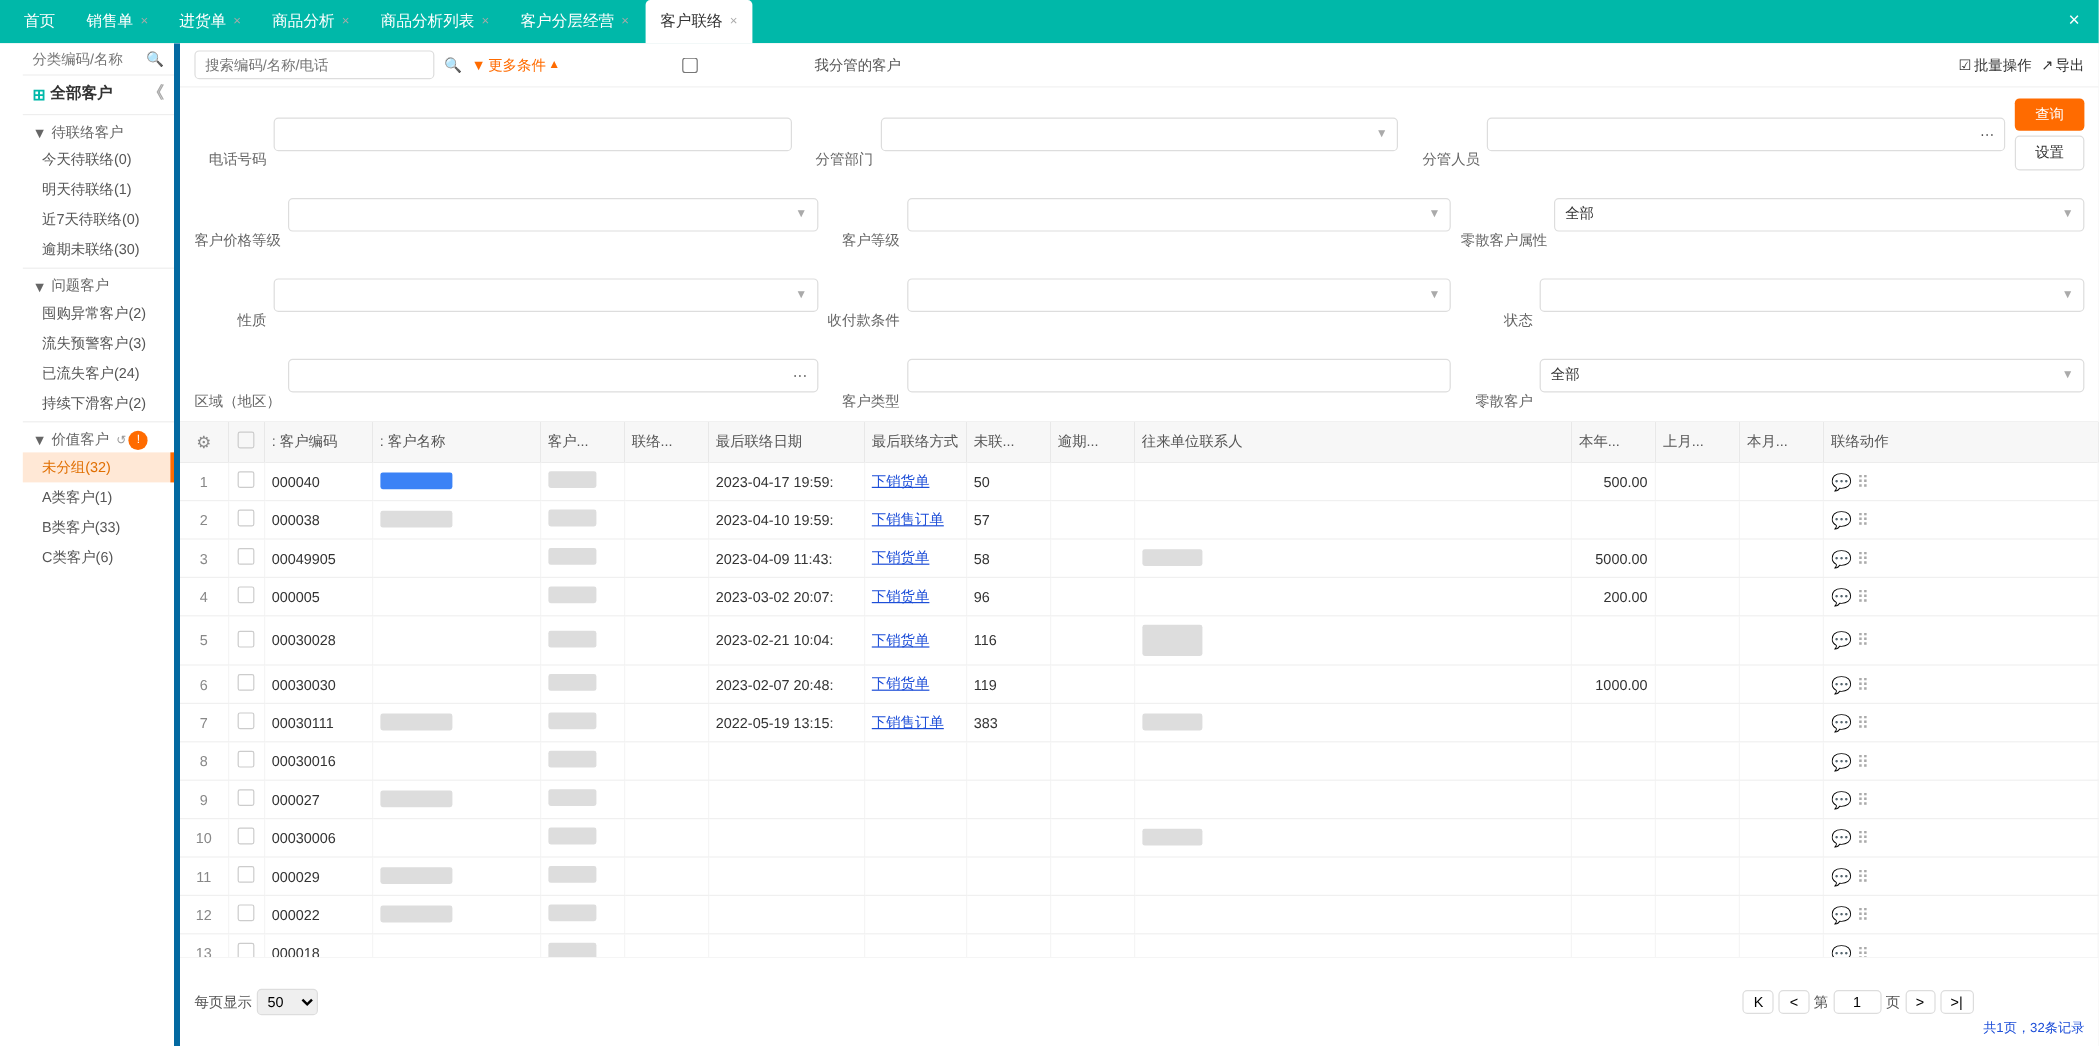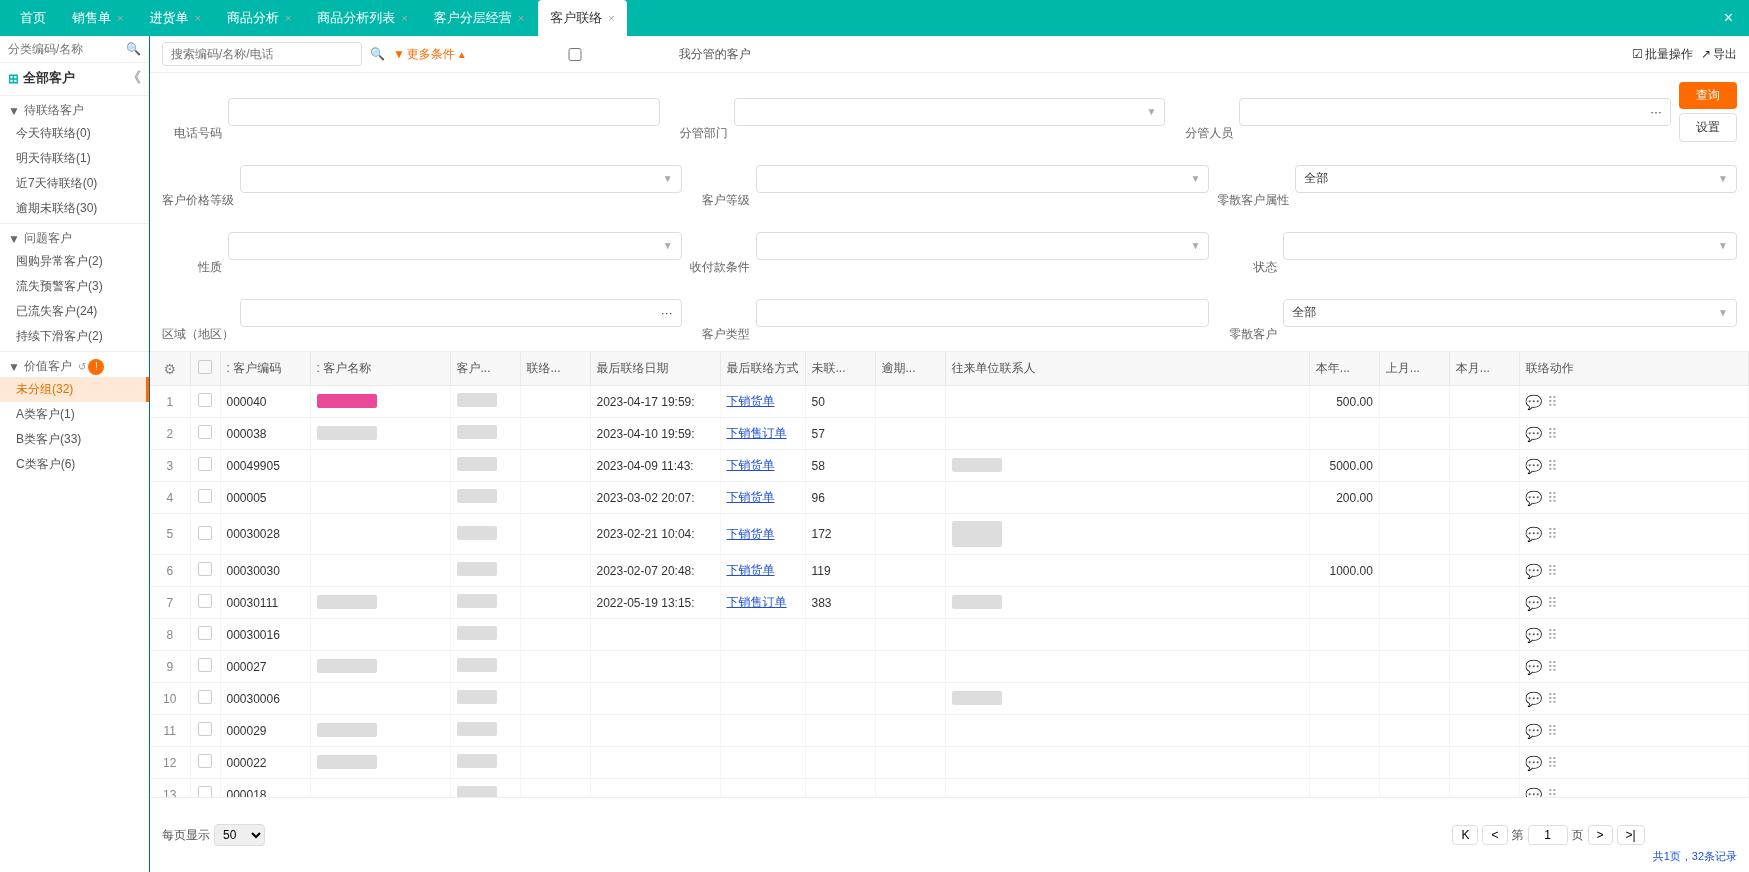--- a/index.html
+++ b/index.html
@@ -48,25 +48,26 @@
     .main-layout {
       display: flex;
       height: calc(100vh - 36px);
       overflow: hidden;
     }
 
     
     .sidebar {
       width: 150px;
       background: #fff;
-      border-right: 1px solid #0369a1;
+      border-right: 5px solid #0369a1;
       display: flex;
       flex-direction: column;
       overflow-y: auto;
       flex-shrink: 0;
+      padding-left: 19px;
     }
     .sidebar-search {
       display: flex;
       align-items: center;
       padding: 6px 8px;
       border-bottom: 1px solid #eee;
       gap: 4px;
     }
     .sidebar-search input {
       border: none;
@@ -596,21 +597,21 @@
             <th class="col-small">本月...</th>
             <th>联络动作</th>
           </tr>
         </thead>
         <tbody id="table-body">
         <tr>
     <td class="col-num">1</td>
     <td class="col-check"><span class="checkbox-fake"></span></td>
     <td class="col-code">000040</td>
     <td class="col-name">
-      <span style="background:#ec4899;color:transparent;border-radius:2px;display:inline-block;min-width:60px;height:14px;text-align:right;">某供货</span>
+      <span style="background:#3b82f6;color:transparent;border-radius:2px;display:inline-block;min-width:60px;height:14px;text-align:right;">某供货</span>
     </td>
     <td class="col-small"><span style="background:#ddd;color:transparent;border-radius:2px;display:inline-block;min-width:40px;height:14px;"></span></td>
     <td class="col-small"></td>
     <td class="col-date">2023-04-17 19:59:</td>
     <td class="col-small"><a class="col-link">下销货单</a></td>
     <td class="col-small">50</td>
     <td class="col-small"></td>
     <td></td>
     <td class="col-amount">500.00</td>
     <td class="col-amount"></td>
@@ -698,21 +699,21 @@
     <td class="col-num">5</td>
     <td class="col-check"><span class="checkbox-fake"></span></td>
     <td class="col-code">00030028</td>
     <td class="col-name">
       
     </td>
     <td class="col-small"><span style="background:#ddd;color:transparent;border-radius:2px;display:inline-block;min-width:40px;height:14px;"></span></td>
     <td class="col-small"></td>
     <td class="col-date">2023-02-21 10:04:</td>
     <td class="col-small"><a class="col-link">下销货单</a></td>
-    <td class="col-small">172</td>
+    <td class="col-small">116</td>
     <td class="col-small"></td>
     <td><span style="background:#ddd;color:transparent;border-radius:2px;display:inline-block;min-width:50px;height:26px;">某某某</span></td>
     <td class="col-amount"></td>
     <td class="col-amount"></td>
     <td class="col-amount"></td>
     <td>
       <div class="action-icons">
         <span class="action-icon">💬</span>
         <span class="action-icon">⠿</span>
       </div>

